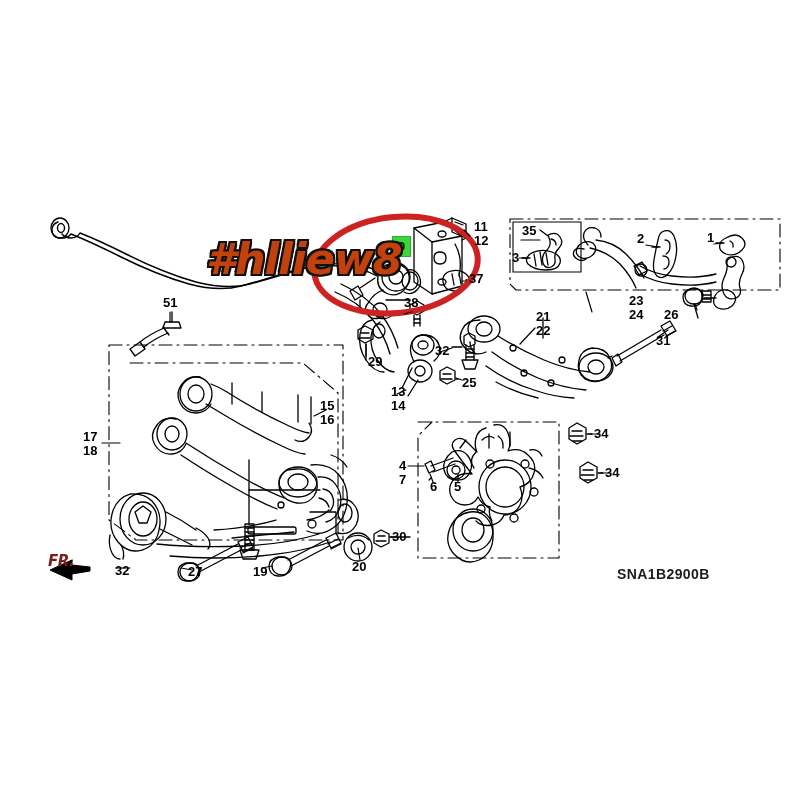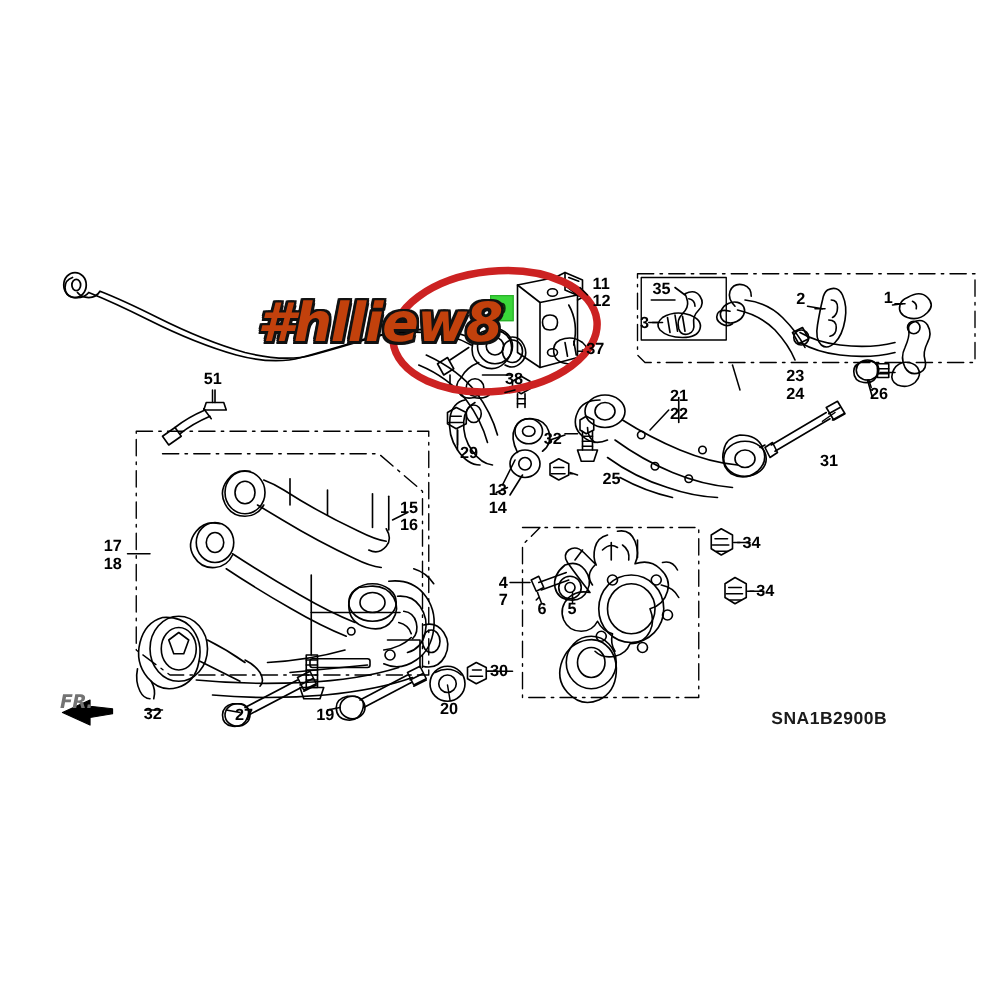--- a/index.html
+++ b/index.html
@@ -84,21 +84,21 @@
     color: #1b1b1b;
   }
   #fr-label {
     position: absolute;
     left: 48px;
     top: 552px;
     font-family: "DejaVu Sans", sans-serif;
     font-style: italic;
     font-weight: bold;
     font-size: 15px;
-    color: #737373;
+    color: #7f1d1d;
     letter-spacing: -0.5px;
   }
 </style>
 </head>
 <body>
 
 <div id="diagram-root">
 
   <svg id="diagram-svg" viewBox="0 0 800 800">
     <g fill="none" stroke="#000000" stroke-width="1.3" stroke-linejoin="round" stroke-linecap="round">
@@ -492,27 +492,27 @@
   <div class="callout stack" style="left:320px; top:399px;">15
 16</div>
   <div class="callout stack" style="left:83px; top:430px;">17
 18</div>
   <div class="callout" style="left:253px; top:565px;">19</div>
   <div class="callout" style="left:352px; top:560px;">20</div>
   <div class="callout stack" style="left:536px; top:310px;">21
 22</div>
   <div class="callout stack" style="left:589px; top:294px;margin-left:40px;">23
 24</div>
-  <div class="callout" style="left:462px; top:376px;margin-left:20px;">25</div>
-  <div class="callout" style="left:696px; top:308px;">26</div>
+  <div class="callout" style="left:462px; top:376px;">25</div>
+  <div class="callout" style="left:664px; top:308px;">26</div>
   <div class="callout" style="left:168px; top:565px;margin-left:20px;">27</div>
   <div class="callout" style="left:115px; top:564px;">32</div>
   <div class="callout" style="left:368px; top:355px;">29</div>
   <div class="callout" style="left:392px; top:530px;">30</div>
-  <div class="callout" style="left:656px; top:334px;margin-top:28px;">31</div>
+  <div class="callout" style="left:656px; top:334px;">31</div>
   <div class="callout" style="left:435px; top:344px;">32</div>
   <div class="callout" style="left:163px; top:296px;">51</div>
   <div class="callout" style="left:594px; top:427px;">34</div>
   <div class="callout" style="left:605px; top:466px;">34</div>
   <div class="callout" style="left:522px; top:224px;">35</div>
   <div class="callout" style="left:469px; top:272px;">37</div>
   <div class="callout" style="left:404px; top:296px;">38</div>
 
   <div id="badge-9">9</div>
 

